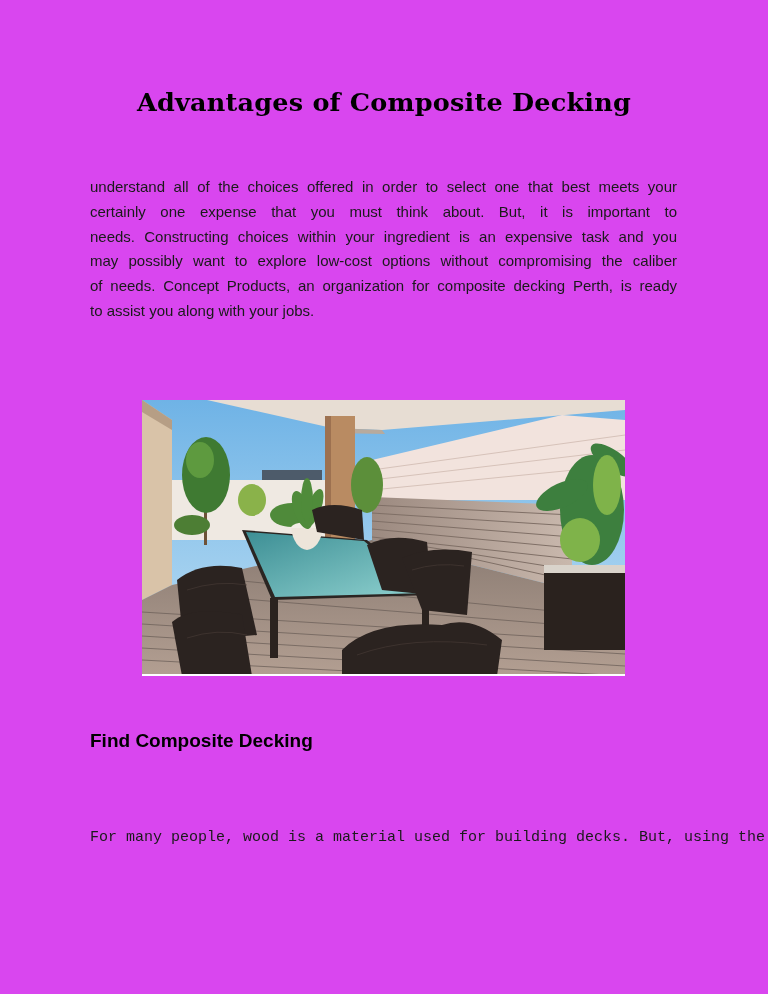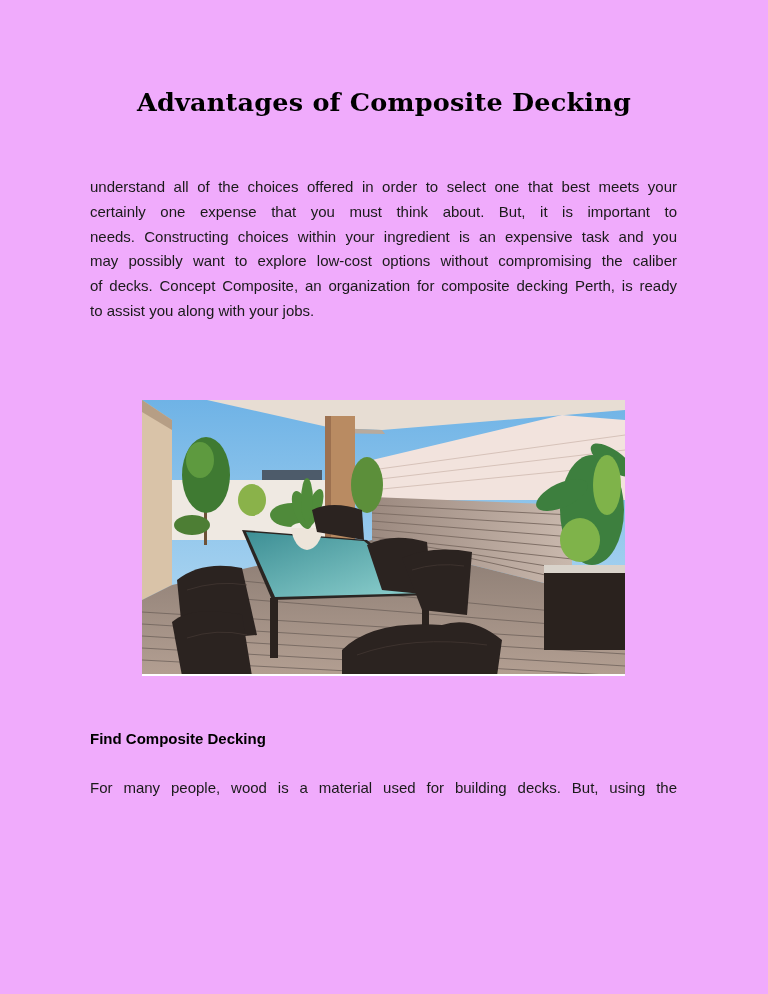--- a/index.html
+++ b/index.html
@@ -1,60 +1,60 @@
 <!DOCTYPE html>
 <html><head>
   <meta charset="utf-8">
   <style>
     html, body { margin: 0; padding: 0; background: #ffffff; }
     body { width: 768px; height: 994px; position: relative; overflow: hidden; }
-    .page { position: absolute; left: 0; top: 0; width: 768px; height: 994px; background: #f0abfc; }
+    .page { position: absolute; left: 0; top: 0; width: 768px; height: 994px; background: #d946ef; }
     .title {
       position: absolute; left: 0; width: 768px; top: 88px;
       text-align: center;
       font-family: "DejaVu Serif", "Liberation Serif", serif;
       font-weight: 900; font-size: 25px; letter-spacing: 0.2px;
       color: #000;
       transform: scaleX(1.02);
     }
     .para {
       position: absolute; left: 90px; width: 587px;
       font-family: "Liberation Sans", "DejaVu Sans", sans-serif;
       font-size: 15px; line-height: 24.8px; color: #1a1a1a;
       text-align: justify; text-align-last: left;
     }
     .para .line { display: block; text-align: justify; text-align-last: justify; white-space: nowrap; height: 24.8px; }
     .para .line.last { text-align-last: left; }
     .link { color: #1f2aa6; text-decoration: underline; text-decoration-color: #1f2aa6; cursor: pointer; }
     .p1 { top: 175px; }
-    .p2 { top: 776px; }
+    .p2 { top: 826px; font-family: Liberation Mono, monospace; }
     .heading {
       position: absolute; left: 90px; top: 730px;
       font-family: "Liberation Sans", "DejaVu Sans", sans-serif;
-      font-weight: bold; font-size: 15px; color: #000;
+      font-weight: bold; font-size: 19px; color: #000;
     }
     .photo {
       position: absolute; left: 142px; top: 400px; width: 483px; height: 276px;
       overflow: hidden; background: #9fc6e8;
     }
     .photo svg { display: block; }
   </style>
 </head>
 <body>
 
 <div class="page">
 
   <div class="title">Advantages of Composite Decking</div>
 
   <div class="para p1">
     <span class="line">understand all of the choices offered in order to select one that best meets your</span>
     <span class="line">certainly one expense that you must think about. But, it is important to</span>
     <span class="line">needs. Constructing choices within your ingredient is an expensive task and you</span>
     <span class="line">may possibly want to explore low-cost options without compromising the caliber</span>
-    <span class="line">of decks. Concept Composite, an organization for composite decking Perth, is ready</span>
+    <span class="line">of needs. Concept Products, an organization for composite decking Perth, is ready</span>
     <span class="line last">to assist you along with your jobs.</span>
   </div>
 
   <div class="photo" title="Covered composite deck with wicker dining chairs, glass-top table, potted palms and a slatted fence under blue sky">
     <svg width="483" height="276" viewBox="0 0 483 276" xmlns="http://www.w3.org/2000/svg">
 
       <defs>
         <linearGradient id="sky" x1="0" y1="0" x2="0" y2="1">
           <stop offset="0" stop-color="#6fb3e6"></stop>
           <stop offset="1" stop-color="#bfe0f4"></stop>

